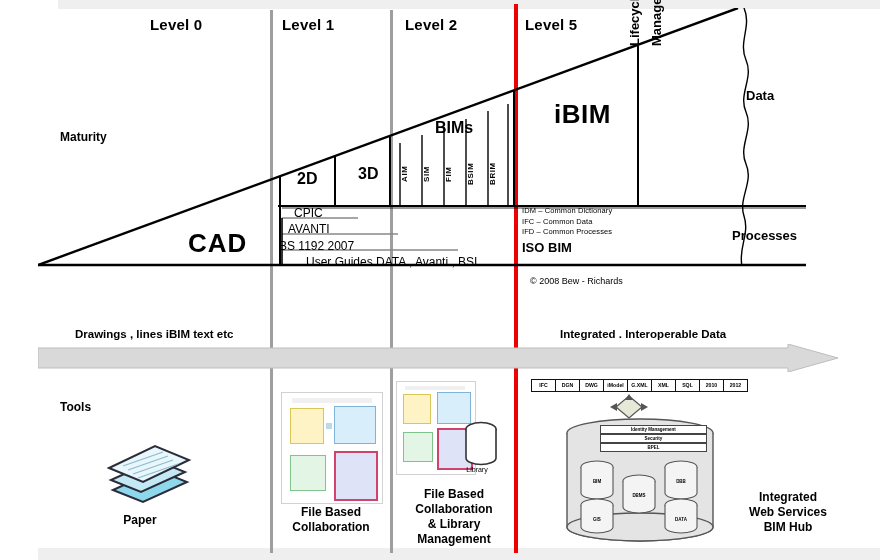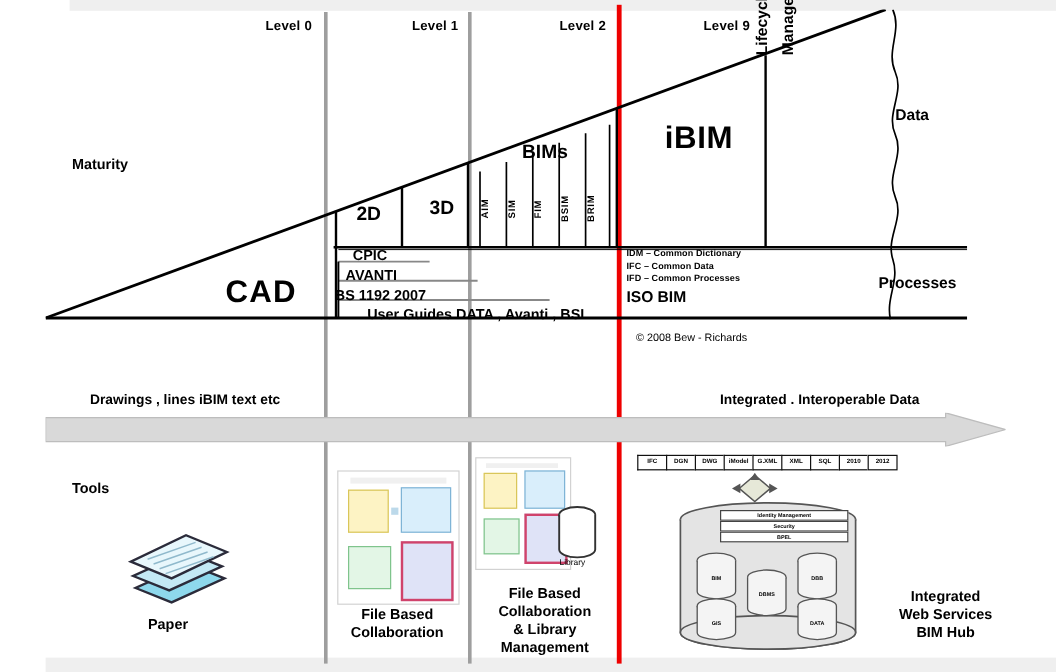--- a/index.html
+++ b/index.html
@@ -6,21 +6,21 @@
   body{width:880px;height:560px;font-family:"Liberation Sans",sans-serif;color:#000;overflow:hidden;}
   #stage{position:relative;width:880px;height:560px;background:#fff;}
 
   .band{position:absolute;background:#efefef;}
   #band-top{left:58px;top:0;width:822px;height:9px;}
   #band-bottom{left:38px;top:548px;width:842px;height:12px;}
 
   .vdiv{position:absolute;background:#9e9e9e;width:3px;}
   #red-line{position:absolute;background:#ee0000;width:4px;left:514px;top:4px;height:549px;}
 
-  .lvl{position:absolute;font-weight:bold;font-size:11px;letter-spacing:.2px;text-align:right;}
+  .lvl{position:absolute;font-weight:bold;font-size:15px;letter-spacing:.2px;text-align:left;}
 
   
   #wedge{position:absolute;left:38px;top:8px;width:768px;height:262px;}
   #wedge svg{display:block;}
 
   .wlabel{position:absolute;font-weight:bold;}
   #lbl-maturity{left:60px;top:130px;font-size:12px;}
   #lbl-cad{left:188px;top:228px;font-size:26px;letter-spacing:1px;}
   #lbl-2d{left:297px;top:170px;font-size:16px;}
   #lbl-3d{left:358px;top:165px;font-size:16px;}
@@ -31,37 +31,37 @@
   #lbl-lcm{position:absolute;left:627px;top:46px;width:120px;height:18px;
            transform:rotate(-90deg);transform-origin:left top;
            font-size:13px;font-weight:bold;white-space:nowrap;}
   #lbl-lcm2{position:absolute;left:649px;top:46px;width:130px;height:18px;
            transform:rotate(-90deg);transform-origin:left top;
            font-size:13px;font-weight:bold;white-space:nowrap;}
 
   .vtick{position:absolute;font-size:8px;font-weight:bold;letter-spacing:.6px;
          transform:rotate(-90deg);transform-origin:left top;white-space:nowrap;}
 
-  .std{position:absolute;font-weight:bold;font-size:12px;white-space:nowrap;}
+  .std{position:absolute;font-weight:normal;font-size:12px;white-space:nowrap;}
   #std-cpic{left:294px;top:206px;}
   #std-avanti{left:288px;top:222px;}
   #std-bs{left:279px;top:239px;}
   #std-ug{left:306px;top:255px;}
 
   #iso-block{position:absolute;left:522px;top:206px;}
-  #iso-block div.small{font-size:7.5px;font-weight:bold;line-height:10.5px;letter-spacing:.1px;}
+  #iso-block div.small{font-size:7.5px;font-weight:normal;line-height:10.5px;letter-spacing:.1px;}
   #iso-block div.big{font-size:13px;font-weight:bold;margin-top:2px;}
 
   #copyright{position:absolute;left:530px;top:276px;font-size:9px;}
 
   
   .flowtext{position:absolute;font-size:11.5px;font-weight:bold;white-space:nowrap;}
   #flow0{left:75px;top:328px;}
   #flow1{left:320px;top:328px;}
-  #flow2{left:560px;top:328px;margin-left:40px;}
+  #flow2{left:560px;top:328px;}
   #arrow{position:absolute;left:38px;top:344px;width:800px;height:28px;}
 
   #lbl-tools{position:absolute;left:60px;top:400px;font-size:12px;font-weight:bold;}
   .toolcap{position:absolute;font-size:12px;font-weight:bold;text-align:center;line-height:15px;}
   #cap-paper{left:100px;top:513px;width:80px;}
   #cap-l1{left:272px;top:505px;width:118px;}
   #cap-l2{left:395px;top:487px;width:118px;}
   #cap-l3{left:718px;top:490px;width:140px;text-align:center;}
 
   .paper-stack{position:absolute;}
@@ -88,21 +88,21 @@
   <div id="band-top" class="band"></div>
   <div id="band-bottom" class="band"></div>
 
   <div class="vdiv" style="left:270px;top:10px;height:543px;"></div>
   <div class="vdiv" style="left:390px;top:10px;height:543px;"></div>
   <div id="red-line"></div>
 
   <div class="lvl" style="left:150px;top:16px;width:110px;">Level 0</div>
   <div class="lvl" style="left:282px;top:16px;width:100px;">Level 1</div>
   <div class="lvl" style="left:405px;top:16px;width:100px;">Level 2</div>
-  <div class="lvl" style="left:525px;top:16px;width:100px;">Level 9</div>
+  <div class="lvl" style="left:525px;top:16px;width:100px;">Level 5</div>
 
   <div id="wedge">
     <svg width="768" height="262" viewBox="0 0 768 262">
 
       <line x1="0" y1="257" x2="768" y2="257" stroke="#000" stroke-width="2.4"></line>
 
       <line x1="0" y1="257" x2="700" y2="0" stroke="#000" stroke-width="2.4"></line>
 
       <line x1="240" y1="198" x2="768" y2="198" stroke="#000" stroke-width="2.2"></line>
 

